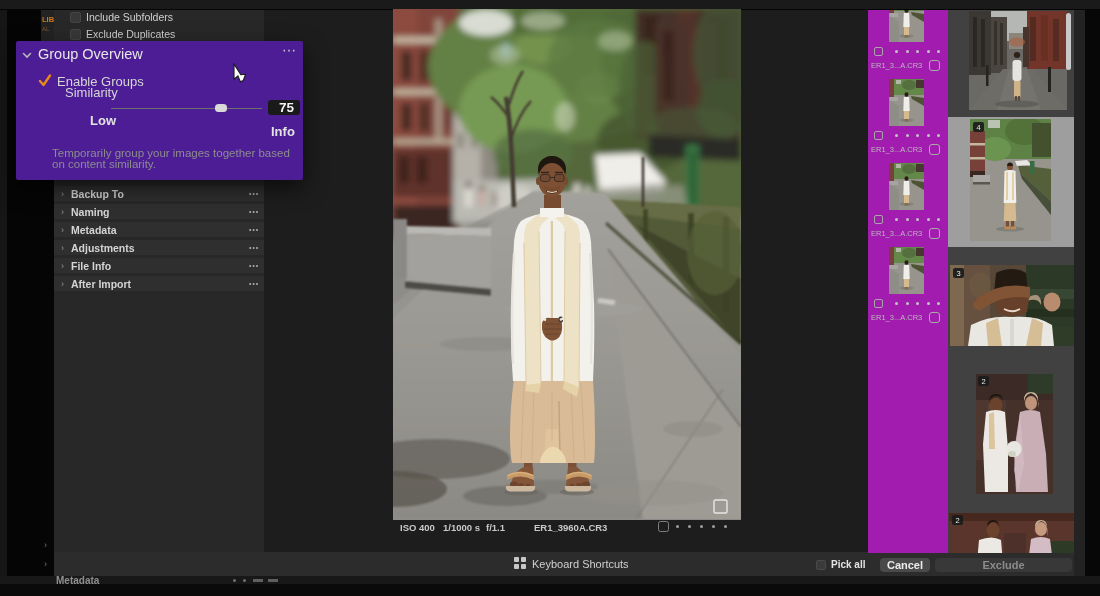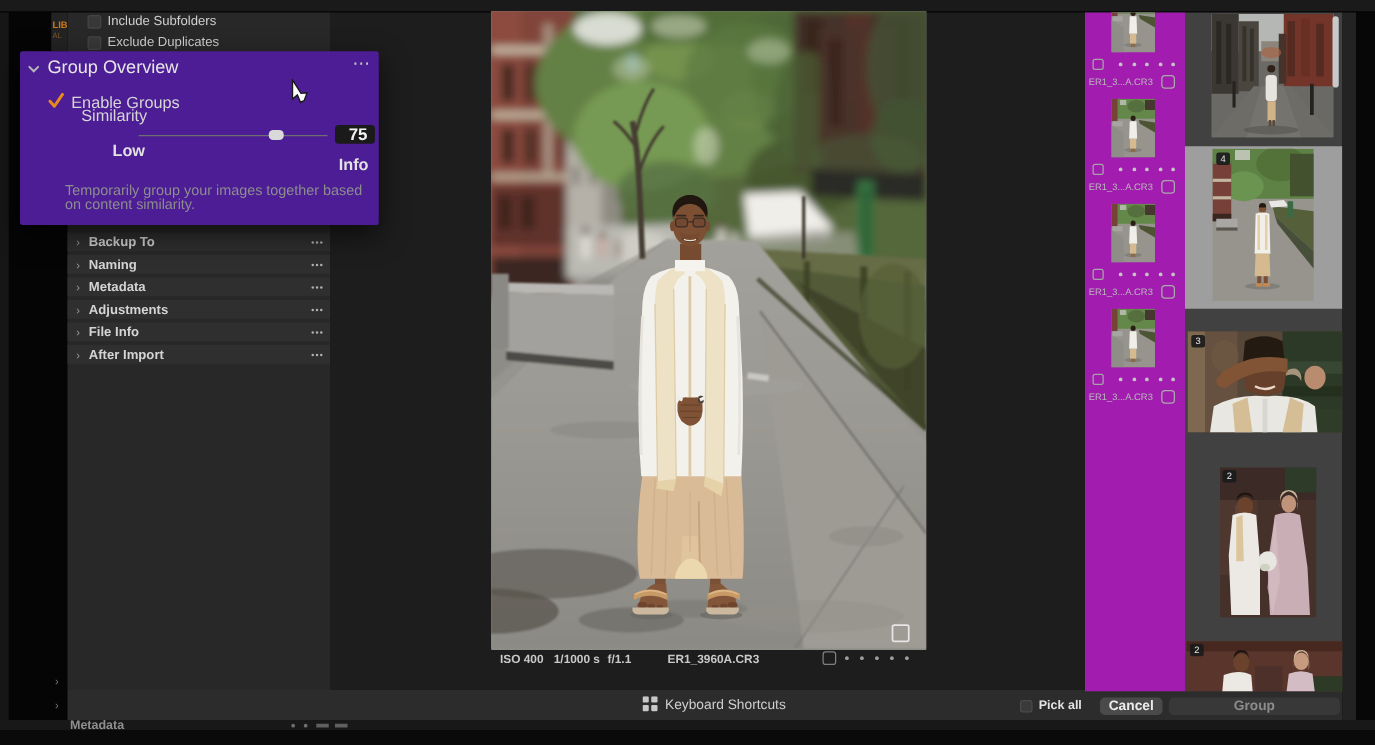--- a/index.html
+++ b/index.html
@@ -292,21 +292,21 @@
       <rect x="7" y="0" width="5" height="5" rx="1"></rect>
       <rect x="0" y="7" width="5" height="5" rx="1"></rect>
       <rect x="7" y="7" width="5" height="5" rx="1"></rect>
     </g>
 </svg>
 <div class="txt" style="left:532px;top:558px;font-size:11px;color:#cfcfcf;">Keyboard Shortcuts</div>
 
 <div class="abs" style="left:816px;top:560px;width:8px;height:8px;background:#3a3a3a;border:1px solid #4a4a4a;border-radius:2px;"></div>
 <div class="txt" style="left:831px;top:559px;font-size:10px;font-weight:bold;color:#e3e3e3;">Pick all</div>
 <div class="abs" style="left:880px;top:558px;width:50px;height:14px;background:#4a4a4a;border-radius:4px;text-align:center;font-size:11px;font-weight:bold;color:#ececec;line-height:14px;">Cancel</div>
-<div class="abs" style="left:935px;top:558px;width:137px;height:14px;background:#383838;border-radius:4px;text-align:center;font-size:11px;font-weight:bold;color:#8c8c8c;line-height:14px;">Group</div>
+<div class="abs" style="left:935px;top:558px;width:137px;height:14px;background:#383838;border-radius:4px;text-align:center;font-size:11px;font-weight:bold;color:#8c8c8c;line-height:14px;">Exclude</div>
 
 <div class="abs" style="left:868px;top:10px;width:80px;height:543px;background:#a21caf;overflow:hidden;" id="filmstrip">
 <svg width="35" height="47" viewBox="0 0 35 47" style="position:absolute;left:21px;top:-15px;">
 <rect width="35" height="47" fill="#96948d"></rect>
 <rect width="35" height="16" fill="#63884a"></rect>
 <rect x="7" y="1" width="5" height="4" fill="#b9beb2" opacity="0.9"></rect>
 <ellipse cx="20" cy="6" rx="7" ry="5" fill="#55703e"></ellipse>
 <rect x="0" y="0" width="5" height="18" fill="#774038"></rect>
 <rect x="27" y="1" width="8" height="8" fill="#463830"></rect>
 <polygon points="22,17 35,19 35,27 23,20" fill="#4c5433"></polygon>

